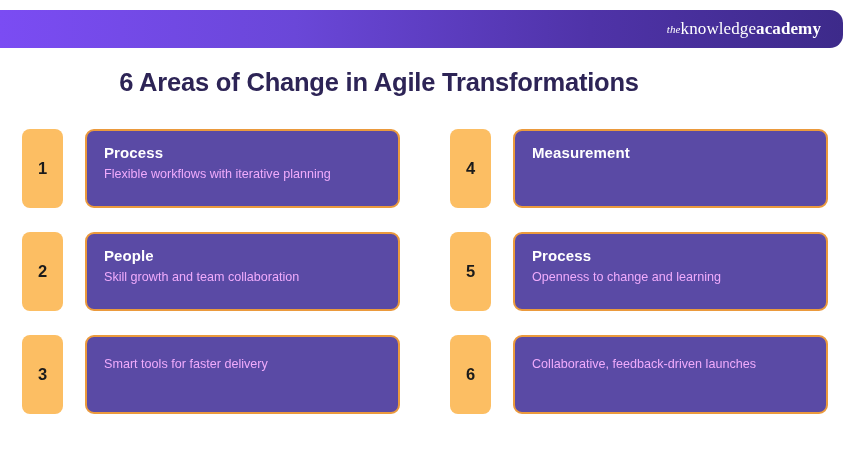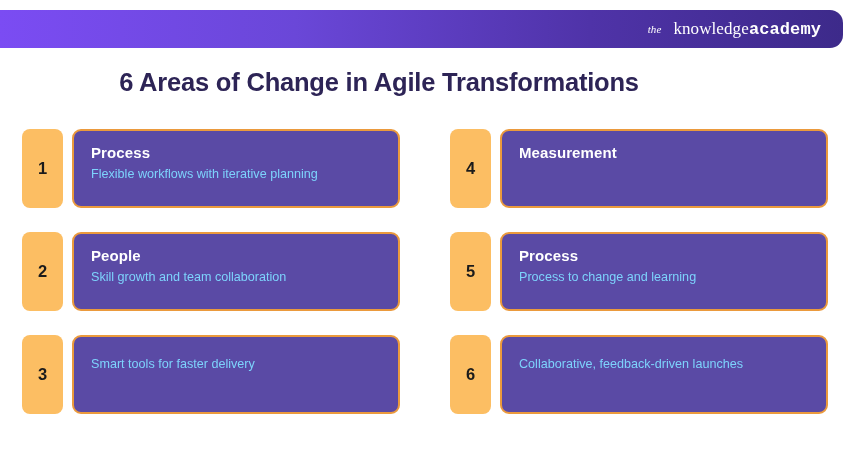--- a/index.html
+++ b/index.html
@@ -38,26 +38,24 @@
   }
   .brand-the {
     font-style: italic;
     font-size: 11px;
     vertical-align: 1px;
     margin-top: 12px;
   }
   .brand-knowledge {
     font-size: 17px;
     font-weight: 400;
-    margin-left: 12px;
   }
   .brand-academy {
     font-size: 17px;
     font-weight: 700;
-    font-family: Liberation Mono, monospace;
   }
 
   
   .page-title {
     position: absolute;
     top: 68px;
     left: 0;
     width: 758px;
     text-align: center;
     color: #2d2456;
@@ -92,40 +90,40 @@
     display: flex;
     align-items: center;
     justify-content: center;
     color: #1b1b1b;
     font-size: 16.5px;
     font-weight: 600;
   }
 
   .card {
     flex: 1 1 auto;
-    margin-left: 9px;
+    margin-left: 22px;
     background: #5a4aa5;
     border: 2px solid #eb9a3d;
     border-radius: 9px;
     box-sizing: border-box;
     padding: 14px 0 0 17px;
     overflow: hidden;
   }
 
   .card-title {
     color: #ffffff;
     font-size: 15px;
     font-weight: 700;
     line-height: 1.05;
     letter-spacing: .1px;
   }
 
   .card-desc {
     margin-top: 7px;
-    color: #7dd3fc;
+    color: #f0abfc;
     font-size: 12.6px;
     font-weight: 400;
     line-height: 1.1;
   }
 </style>
 </head>
 <body>
 
 <div class="header-band">
   <div class="brand-logo">
@@ -157,21 +155,21 @@
     <div class="card">
       <div class="card-title">People</div>
       <div class="card-desc">Skill growth and team collaboration</div>
     </div>
   </div>
 
   <div class="item-row">
     <div class="num-badge">5</div>
     <div class="card">
       <div class="card-title">Process</div>
-      <div class="card-desc">Process to change and learning</div>
+      <div class="card-desc">Openness to change and learning</div>
     </div>
   </div>
 
   <div class="item-row">
     <div class="num-badge">3</div>
     <div class="card">
       <div class="card-desc">Smart tools for faster delivery</div>
     </div>
   </div>
 

